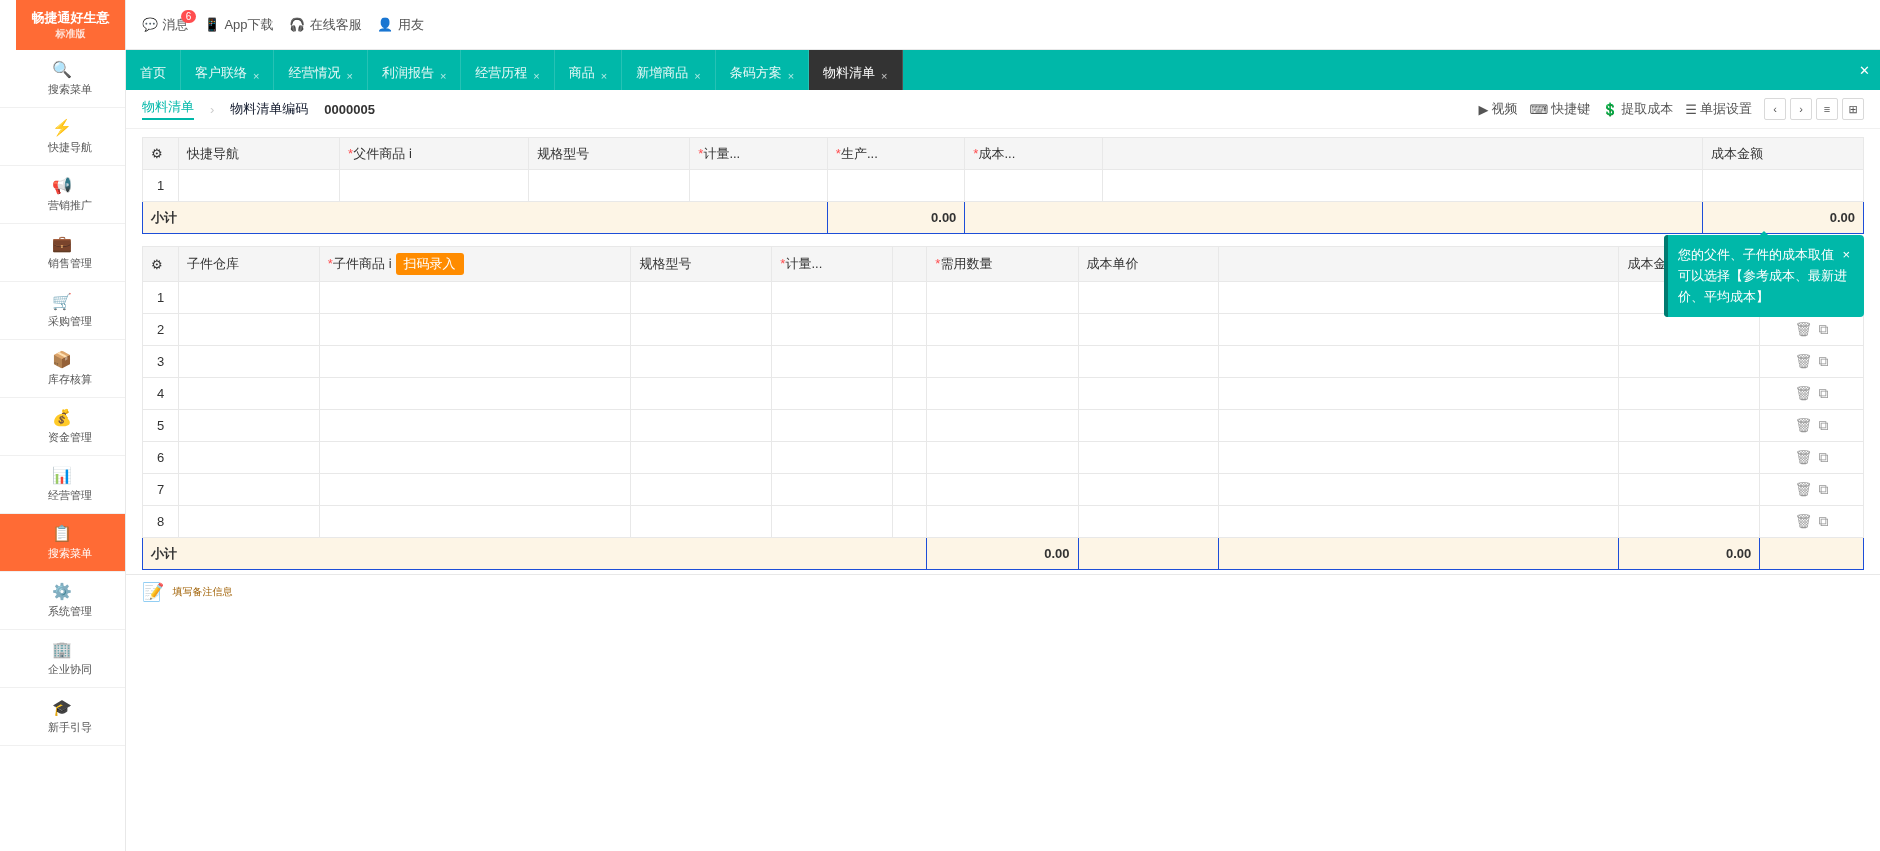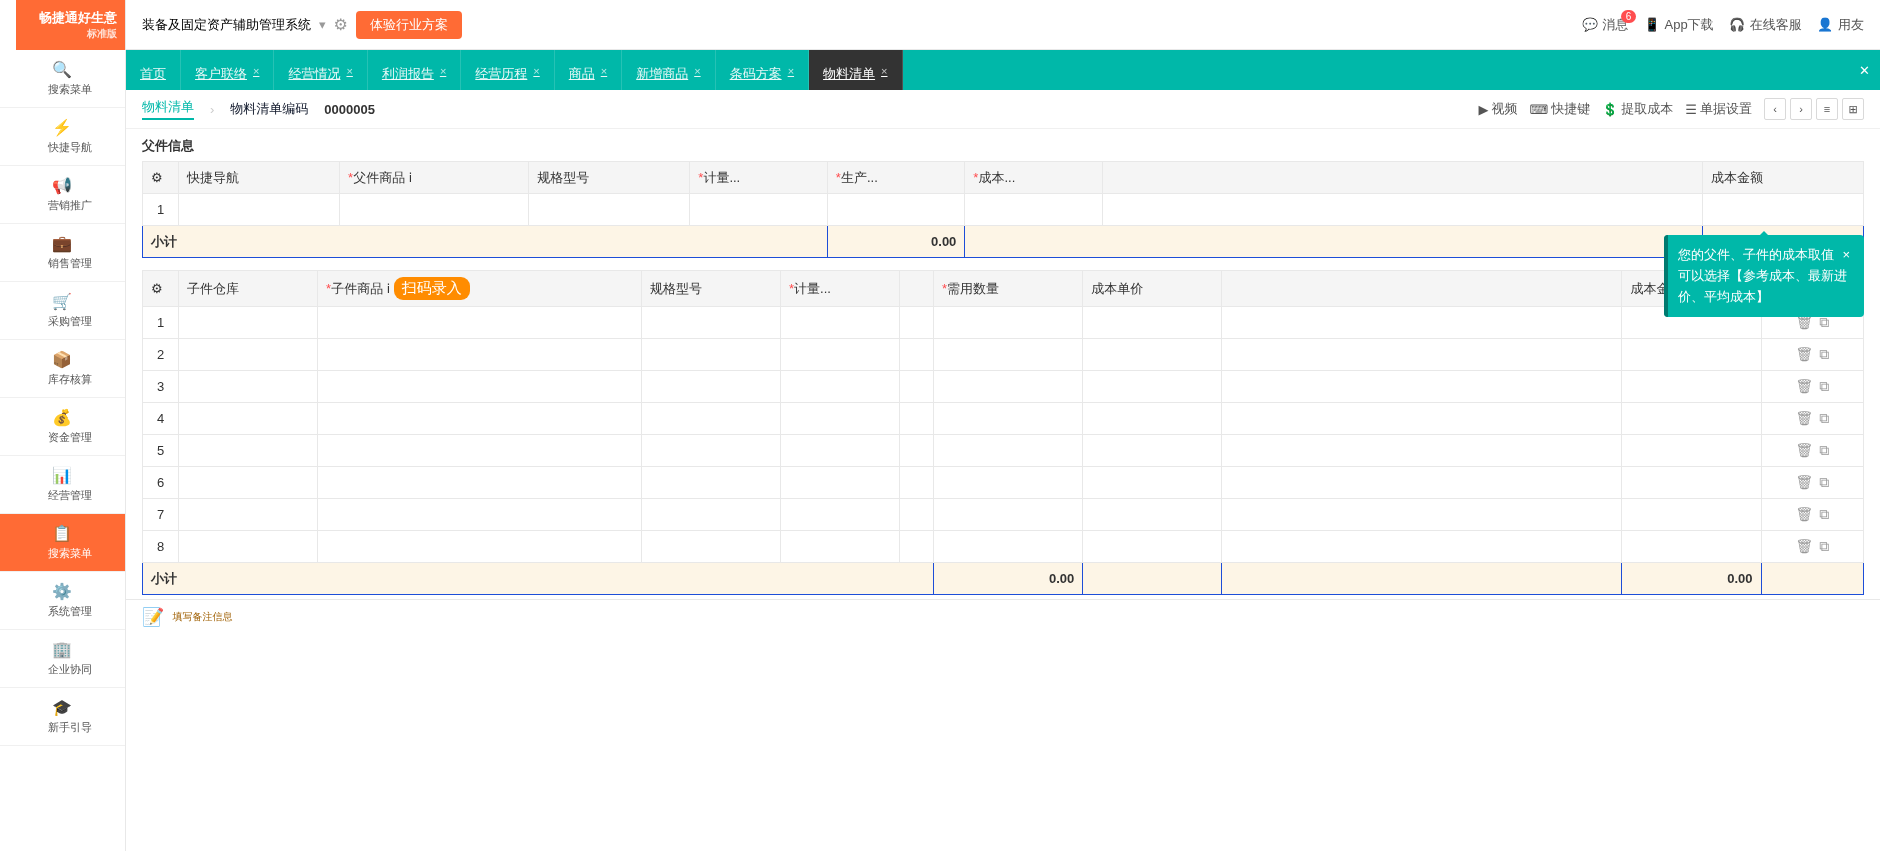--- a/index.html
+++ b/index.html
@@ -11,21 +11,21 @@
       background: #fff;
       display: flex;
       flex-direction: column;
       border-right: 1px solid #e8e8e8;
       flex-shrink: 0;
     }
     .sidebar-logo {
       background: #ff6b35;
       height: 50px;
       display: flex;
-      align-items: flex-end;
+      align-items: center;
       justify-content: center;
       color: #fff;
       font-size: 14px;
       font-weight: bold;
       padding: 0 8px;
       flex-direction: column;
       margin-left: 16px;
     }
     .sidebar-logo .logo-text { font-size: 13px; }
     .sidebar-logo .logo-sub { font-size: 10px; color: rgba(255,255,255,0.8); }
@@ -102,31 +102,30 @@
     
     .nav-tabs {
       background: #00b8a9;
       display: flex;
       align-items: center;
       height: 40px;
       padding: 0 0;
       overflow: hidden;
     }
     .nav-tab {
-      padding: 15px 14px;
+      padding: 8px 14px;
       height: 40px;
       display: flex;
-      align-items: flex-start;
+      align-items: flex-end;
       color: rgba(255,255,255,0.9);
       cursor: pointer;
       white-space: nowrap;
       gap: 4px;
       font-size: 13px;
       border-right: 1px solid rgba(255,255,255,0.15);
-      text-decoration: underline;
     }
     .nav-tab.active { background: #333; color: #fff; }
     .nav-tab .close-x { font-size: 11px; color: rgba(255,255,255,0.7); margin-left: 2px; }
     .nav-tab.active .close-x { color: rgba(255,255,255,0.7); }
     .nav-close-all { color: #fff; padding: 0 10px; cursor: pointer; margin-left: auto; }
 
     
     .content {
       flex: 1;
       background: #fff;
@@ -207,22 +206,22 @@
       font-weight: bold;
       border: 1px solid #1d4ed8;
     }
     .required { color: #ff4d4f; }
     .col-num { width: 36px; text-align: center; color: #999; }
     .col-settings { width: 36px; text-align: center; }
     .scan-btn {
       background: #ff8c00;
       color: #fff;
       padding: 2px 8px;
-      border-radius: 9px;
-      font-size: 15px;
+      border-radius: 3px;
+      font-size: 13px;
       display: inline-block;
     }
     .action-icons {
       display: flex;
       gap: 6px;
       justify-content: center;
     }
     .action-icon {
       cursor: pointer;
       color: #999;
@@ -365,26 +364,20 @@
   </div>
   <div class="sidebar-item">
     <span class="icon">🎓</span>
     <span class="label">新手引导</span>
   </div>
 </div>
 
 <div class="main">
 
   <div class="top-header">
-    <div class="top-header-left">
-      <span>装备及固定资产辅助管理系统</span>
-      <span style="color:#999; cursor:pointer;">▾</span>
-      <span style="color:#999; cursor:pointer; font-size:16px;">⚙</span>
-      <span class="trial-btn">体验行业方案</span>
-    </div>
     <div class="top-header-right">
       <div class="header-icon-group">
         <span>💬</span>
         <span>消息</span>
         <span class="badge">6</span>
       </div>
       <div class="header-icon-group">
         <span>📱</span>
         <span>App下载</span>
       </div>
@@ -471,21 +464,20 @@
       </div>
     </div>
 
     <div class="tooltip-popup">
       <span class="tooltip-bar"></span>
       <span class="tooltip-close">×</span>
       <span>您的父件、子件的成本取值可以选择【参考成本、最新进价、平均成本】</span>
     </div>
 
     <div class="section">
-      <div class="section-title">父件信息</div>
       <table class="data-table">
         <thead>
           <tr>
             <th class="gear-cell col-settings">⚙</th>
             <th>快捷导航</th>
             <th><span class="required">*</span>父件商品 ℹ</th>
             <th>规格型号</th>
             <th><span class="required">*</span>计量...</th>
             <th><span class="required">*</span>生产...</th>
             <th><span class="required">*</span>成本...</th>

